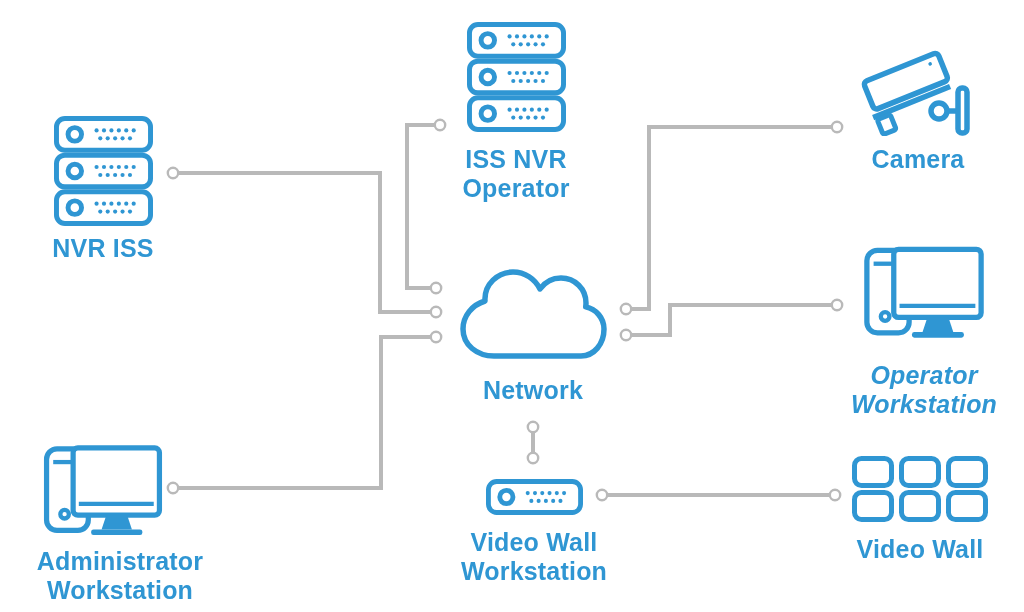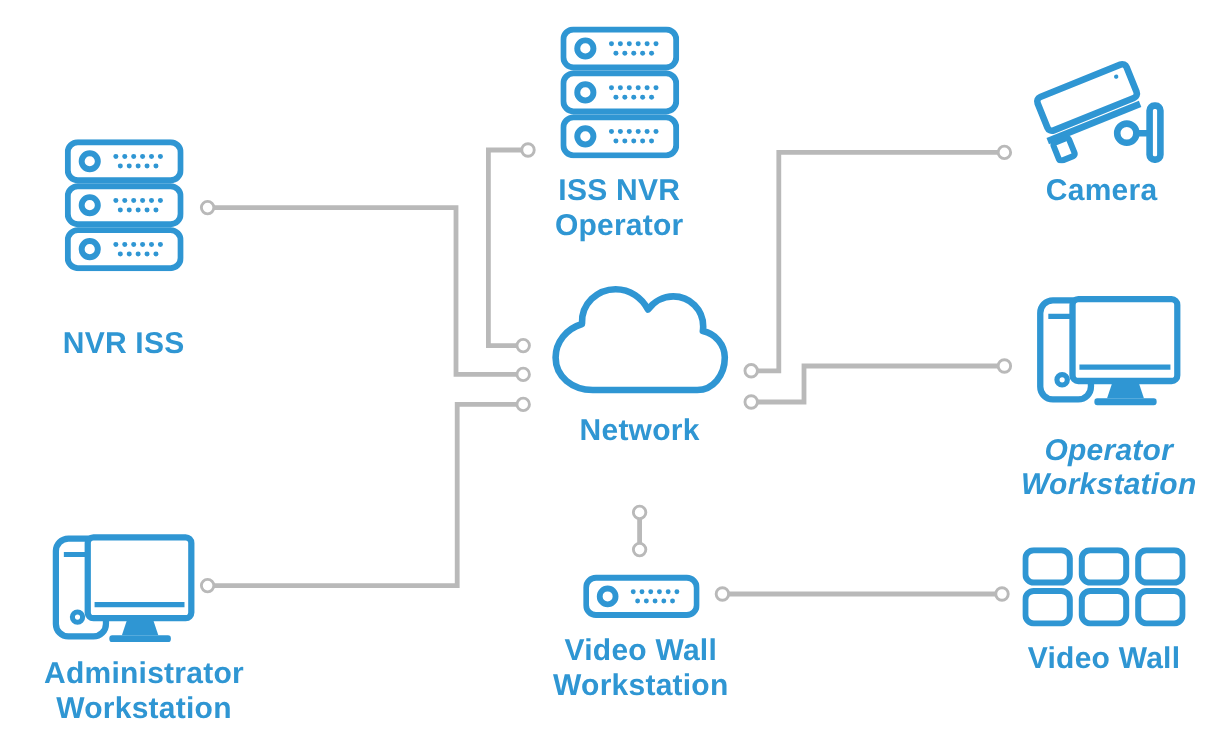--- a/index.html
+++ b/index.html
@@ -74,21 +74,21 @@
       <circle cx="837" cy="127" r="5.2"></circle>
       <circle cx="626" cy="335" r="5.2"></circle>
       <circle cx="837" cy="305" r="5.2"></circle>
       <circle cx="533" cy="427" r="5.2"></circle>
       <circle cx="533" cy="458" r="5.2"></circle>
       <circle cx="602" cy="495" r="5.2"></circle>
       <circle cx="835" cy="495" r="5.2"></circle>
     </g>
   </svg>
 
-  <div class="node" style="left:18px;top:116px;width:170px;gap:38px;">
+  <div class="node" style="left:18px;top:116px;width:170px;">
     <svg class="icon" width="99" height="110" viewBox="0 0 100 111" xmlns="http://www.w3.org/2000/svg" xmlns:xlink="http://www.w3.org/1999/xlink">
       <use href="#srv-unit" xlink:href="#srv-unit" y="0"></use>
       <use href="#srv-unit" xlink:href="#srv-unit" y="37"></use>
       <use href="#srv-unit" xlink:href="#srv-unit" y="74"></use>
     </svg>
     <div class="label" style="margin-top:8px;">
       <span>NVR ISS</span>
     </div>
   </div>
 
@@ -116,21 +116,21 @@
         <circle cx="80" cy="61" r="8"></circle>
         <line x1="88" y1="61" x2="100" y2="61"></line>
         <rect x="99" y="38" width="9" height="45" rx="4"></rect>
       </g>
     </svg>
     <div class="label" style="margin-top:9px;">
       <span>Camera</span>
     </div>
   </div>
 
-  <div class="node" style="left:448px;top:237px;width:170px;">
+  <div class="node" style="left:448px;top:268px;width:170px;">
     <svg class="icon" width="158" height="96" viewBox="0 0 158 96" xmlns="http://www.w3.org/2000/svg">
       <path fill="#ffffff" stroke="#2F96D3" stroke-width="5.5" stroke-linejoin="round" d="M127,88 L40,88 C23,88 9,77 9,61 C9,48 18,37 31,33 C30,16 44,4 59,4 C71,4 81,11 86,21 C91,14 99,10 107,10 C121,10 132,21 132,35 C132,36.3 131.9,37.6 131.7,38.9 C142,41 150,50 150,61 C150,76 140,88 127,88 Z"></path>
     </svg>
     <div class="label" style="margin-top:12px;">
       <span>Network</span>
     </div>
   </div>
 
   <div class="node" style="left:839px;top:246px;width:170px;">
     <svg class="icon" width="120" height="94" viewBox="0 0 125 97" xmlns="http://www.w3.org/2000/svg" xmlns:xlink="http://www.w3.org/1999/xlink">

